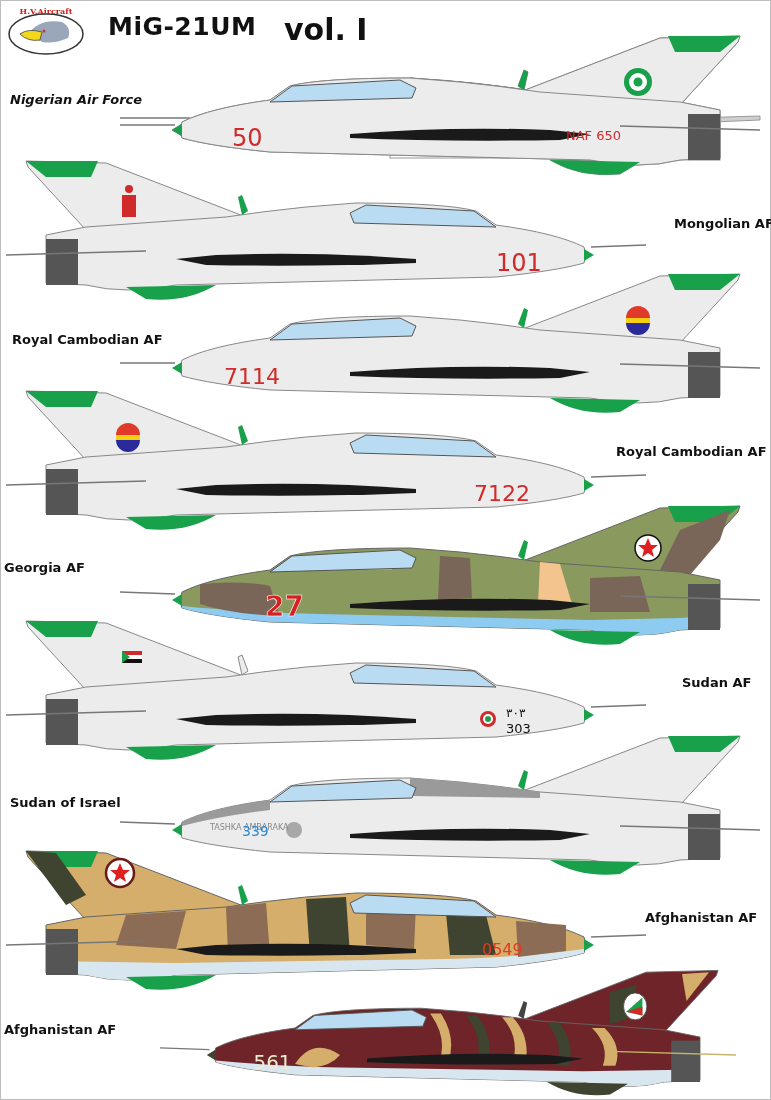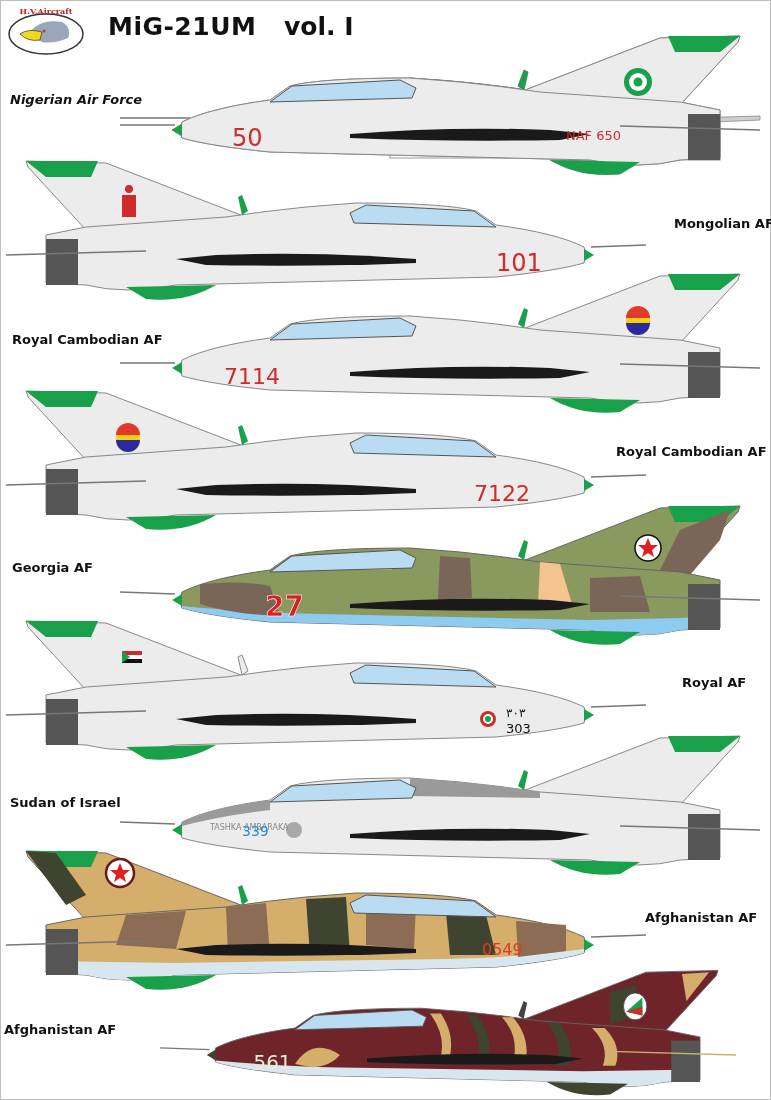--- a/index.html
+++ b/index.html
@@ -1,19 +1,19 @@
 <!DOCTYPE html>
 <html><head>
 <meta charset="utf-8">
 <style>
   html,body{margin:0;padding:0;background:#fff;}
   body{width:771px;height:1100px;position:relative;overflow:hidden;font-family:"DejaVu Sans",sans-serif;}
   .frame{position:absolute;left:0;top:0;width:769px;height:1098px;border:1px solid #bdbdbd;}
   .title{position:absolute;left:108px;top:12px;font-family:"DejaVu Sans",sans-serif;font-weight:bold;font-size:25px;color:#111;letter-spacing:0.5px;}
-  .vol{position:absolute;left:284px;top:12px;font-weight:bold;font-size:25px;color:#111;}
+  .vol{position:absolute;left:284px;top:12px;font-weight:bold;font-size:30px;color:#111;}
   .logo{position:absolute;left:6px;top:4px;width:80px;height:52px;}
   .label{position:absolute;font-weight:bold;font-size:13px;color:#111;white-space:nowrap;}
   svg.jet{position:absolute;overflow:visible;}
   .reg{font-family:"DejaVu Sans",sans-serif;}
 </style>
 </head>
 <body>
 
 <div class="frame"></div>
 
@@ -25,22 +25,22 @@
   <text x="40" y="10" text-anchor="middle" font-size="8" font-weight="bold" fill="#c22" font-family="DejaVu Serif, serif">H.V.Aircraft</text>
 </svg>
 
 <div class="title">MiG-21UM</div>
 <div class="vol">vol. I</div>
 
 <div class="label" style="left:10px;top:92px;font-style:italic;">Nigerian Air Force</div>
 <div class="label" style="left:652px;top:216px;margin-left:22px;">Mongolian  AF</div>
 <div class="label" style="left:12px;top:332px;">Royal Cambodian AF</div>
 <div class="label" style="left:616px;top:444px;">Royal Cambodian AF</div>
-<div class="label" style="left:12px;top:560px;">Georgia  AF</div>
-<div class="label" style="left:682px;top:675px;">Royal  AF</div>
+<div class="label" style="left:4px;top:560px;">Georgia  AF</div>
+<div class="label" style="left:682px;top:675px;">Sudan  AF</div>
 <div class="label" style="left:10px;top:795px;">Sudan of Israel</div>
 <div class="label" style="left:645px;top:910px;">Afghanistan  AF</div>
 <div class="label" style="left:4px;top:1022px;">Afghanistan  AF</div>
 
 <svg width="0" height="0" style="position:absolute">
   <defs>
     <g id="jetbody">
 
       <line x1="0" y1="88" x2="70" y2="88" stroke="#777" stroke-width="1.5"></line>
 

